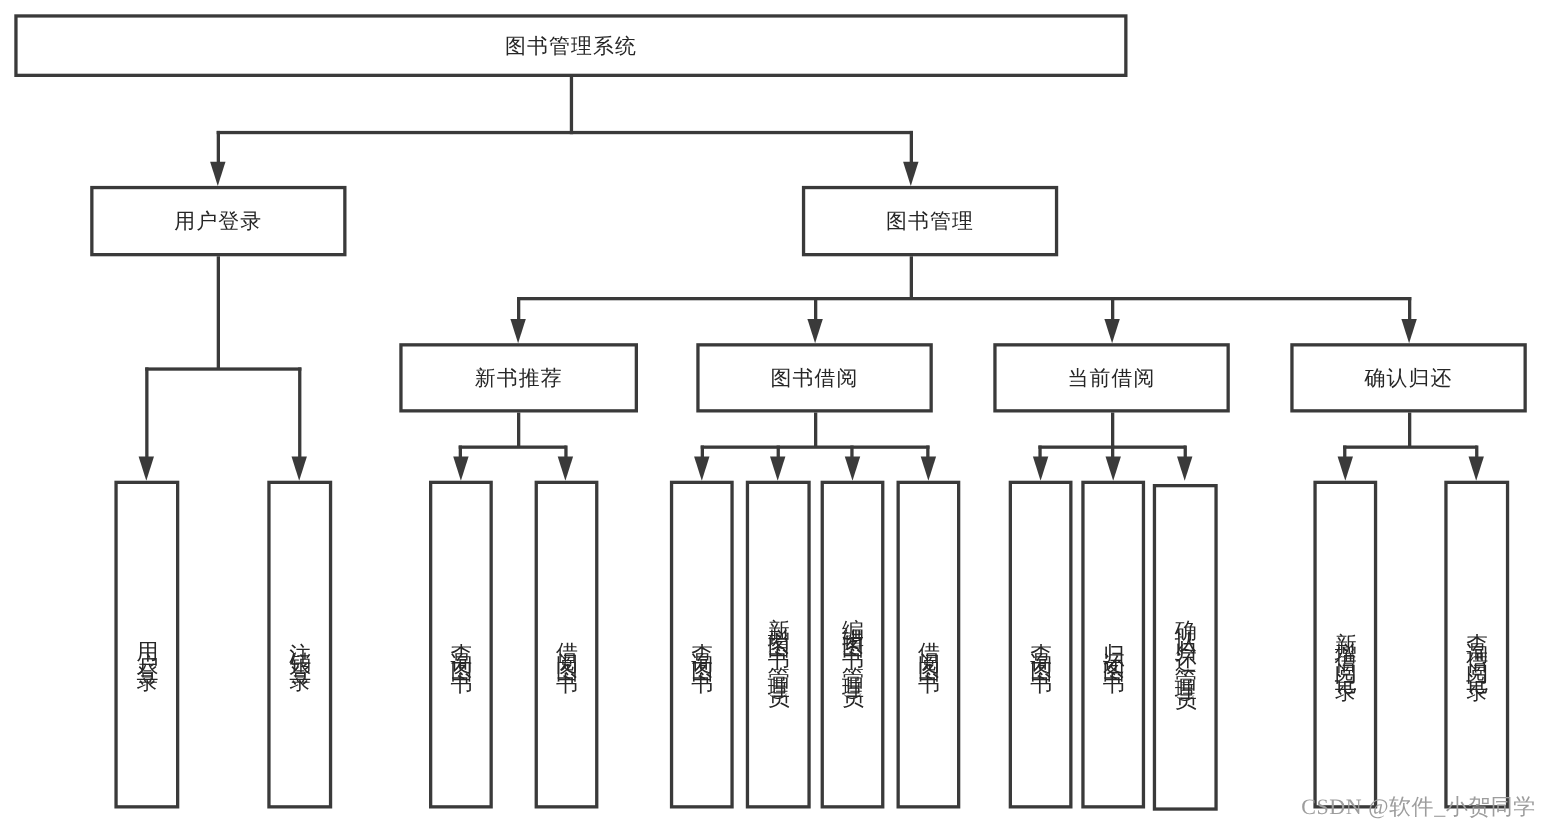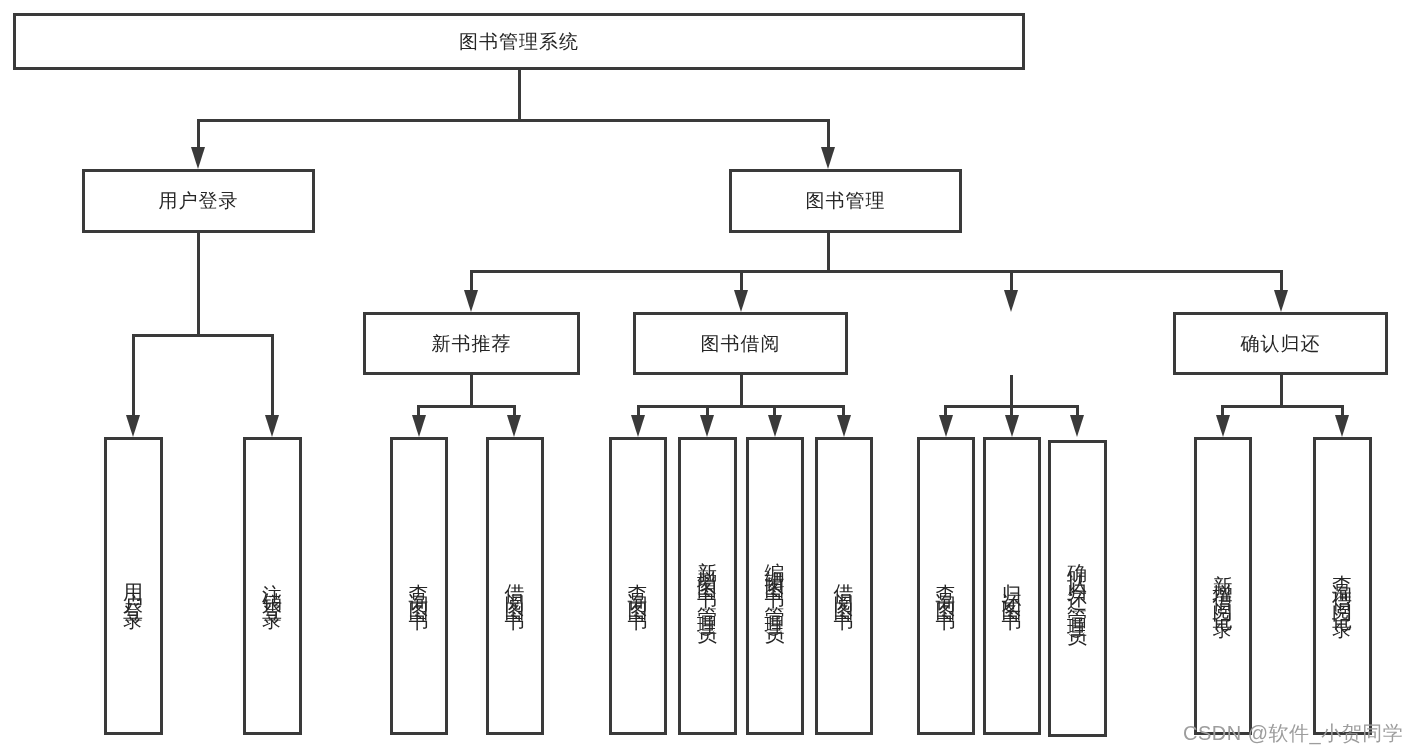--- a/index.html
+++ b/index.html
@@ -1,18 +1,18 @@
 <!DOCTYPE html>
 <html><head>
 <meta charset="utf-8">
 <style>
   html,body { margin:0; padding:0; background:#ffffff; }
   .stage {
     position:relative; width:1405px; height:747px; background:#ffffff;
-    font-family:Liberation Sans, sans-serif;
+    font-family:Liberation Serif, serif;
     color:#262626; overflow:hidden;
   }
   .node {
     position:absolute; box-sizing:border-box;
     border:3px solid #3a3a3a; background:#ffffff;
     display:flex; align-items:center; justify-content:center;
     color:#262626;
   }
   .node.h { font-size:19px; letter-spacing:1px; white-space:nowrap; }
   .node.v {
@@ -61,20 +61,21 @@
   <div class="ah" style="left:464px; top:290px;"></div>
   <div class="vl" style="left:740px; top:270px; height:22px;"></div>
   <div class="ah" style="left:734px; top:290px;"></div>
   <div class="vl" style="left:1010px; top:270px; height:22px;"></div>
   <div class="ah" style="left:1004px; top:290px;"></div>
   <div class="vl" style="left:1280px; top:270px; height:22px;"></div>
   <div class="ah" style="left:1274px; top:290px;"></div>
 
   <div class="node h" style="left:363px; top:312px; width:217px; height:63px;">新书推荐</div>
   <div class="node h" style="left:633px; top:312px; width:215px; height:63px;">图书借阅</div>
+  <div class="node h" style="left:903px; top:312px; width:215px; height:63px;">当前借阅</div>
   <div class="node h" style="left:1173px; top:312px; width:215px; height:63px;">确认归还</div>
 
   <div class="vl" style="left:470px; top:375px; height:32px;"></div>
   <div class="hl" style="left:417px; top:405px; width:98px;"></div>
   <div class="vl" style="left:417px; top:405px; height:12px;"></div>
   <div class="ah" style="left:412px; top:415px;"></div>
   <div class="vl" style="left:513px; top:405px; height:12px;"></div>
   <div class="ah" style="left:507px; top:415px;"></div>
 
   <div class="vl" style="left:740px; top:375px; height:32px;"></div>

